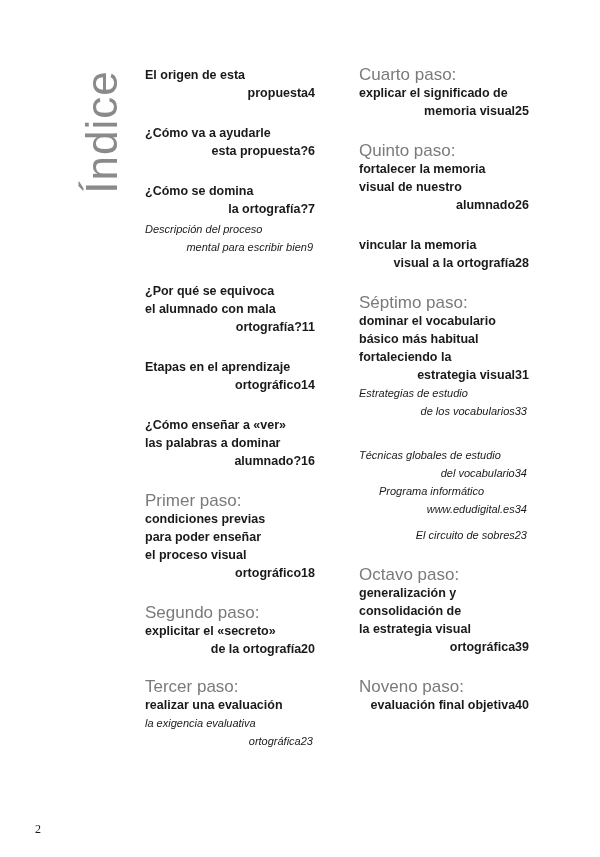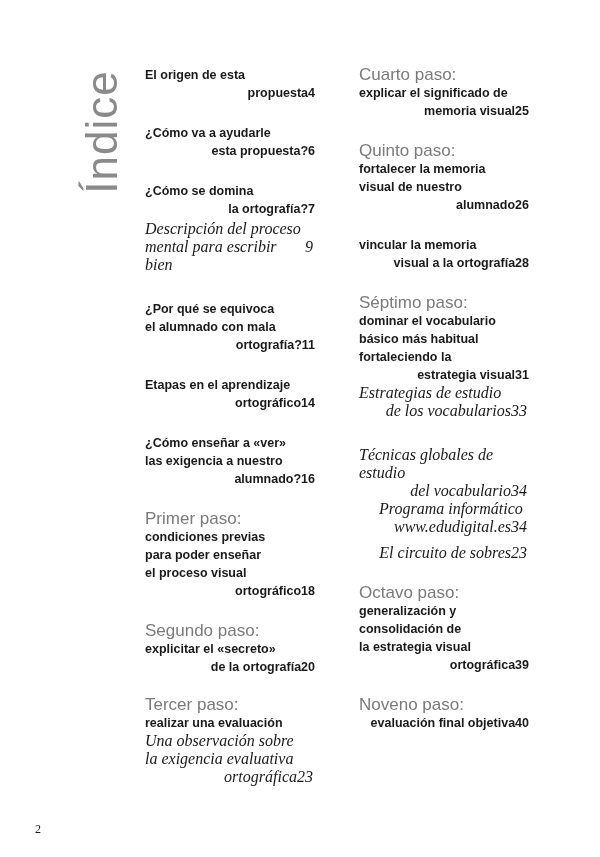--- a/index.html
+++ b/index.html
@@ -22,21 +22,21 @@
   .main {
     font-family: "Liberation Sans", sans-serif; font-size: 12.5px; font-weight: bold;
     line-height: 18px; color: #1a1a1a;
   }
   .main .pg { font-weight: bold; }
   .step {
     font-family: "Liberation Sans", sans-serif; font-size: 17px; color: #7a7a7a;
     line-height: 18px;
   }
   .sub {
-    font-family: Liberation Serif, serif; font-style: italic; font-size: 16px;
+    font-family: Liberation Sans, sans-serif; font-style: italic; font-size: 11px;
     line-height: 18px; color: #1a1a1a;
   }
   .sub .pg { padding-right: 2px; }
   .indent { padding-left: 20px; }
   .gap { height: 8px; }
   .pageno {
     position: absolute; left: 35px; top: 822px;
     font-family: "Liberation Serif", serif; font-size: 12px; color: #1a1a1a;
   }
 </style>
@@ -103,21 +103,21 @@
       <div class="row">
           <span>ortográfico</span>
           <span class="pg">14</span>
         </div>
     </div>
   </div>
 
   <div class="entry" style="margin-bottom:22px">
     <div class="main">
       <div>¿Cómo enseñar a «ver»</div>
-      <div>las exigencia a nuestro</div>
+      <div>las palabras a dominar</div>
       <div class="row">
           <span>alumnado?</span>
           <span class="pg">16</span>
         </div>
     </div>
   </div>
 
   <div class="entry" style="margin-bottom:22px">
     <div class="step">Primer paso:</div>
     <div class="main">
@@ -141,21 +141,20 @@
         </div>
     </div>
   </div>
 
   <div class="entry">
     <div class="step">Tercer paso:</div>
     <div class="main">
       <div>realizar una evaluación</div>
     </div>
     <div class="sub">
-      <div>Una observación sobre</div>
       <div>la exigencia evaluativa</div>
       <div class="row">
           <span>ortográfica</span>
           <span class="pg">23</span>
         </div>
     </div>
   </div>
 </div>
 
 <div class="col right">

